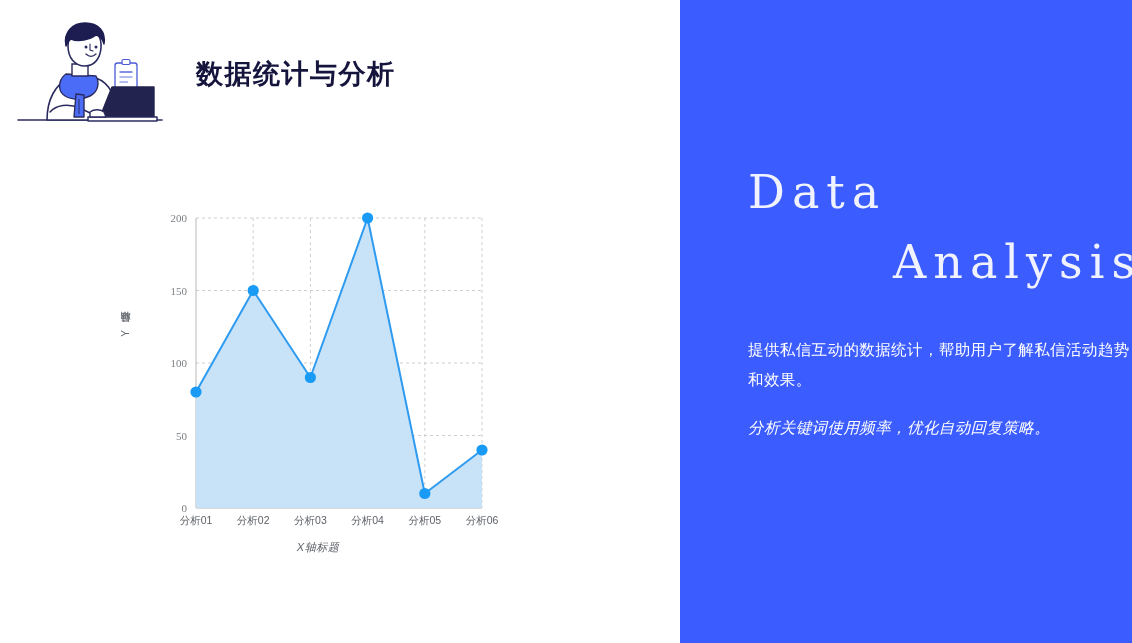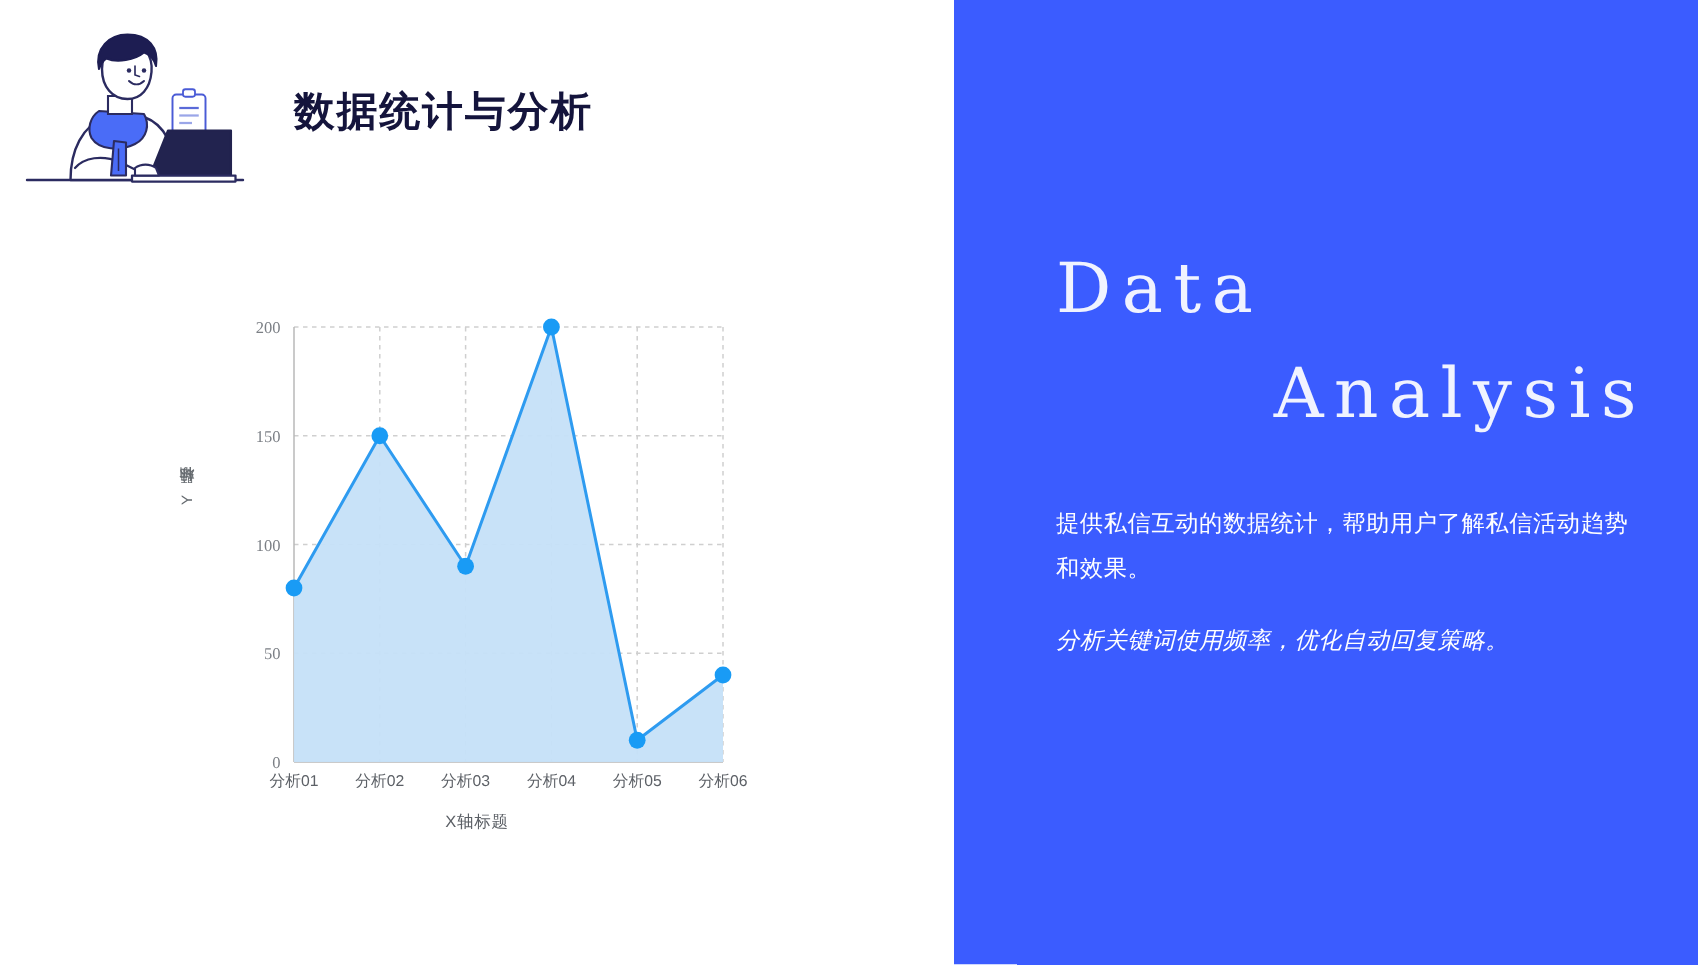--- a/index.html
+++ b/index.html
@@ -13,20 +13,21 @@
     height: 643px;
     overflow: hidden;
     font-family: "Liberation Sans", "DejaVu Sans", sans-serif;
   }
   .slide {
     position: relative;
     width: 1132px;
     height: 643px;
     background: #ffffff;
     display: flex;
+    gap: 44px;
   }
 
   
   .left-panel {
     position: relative;
     width: 636px;
     height: 643px;
     background: #ffffff;
     flex: 0 0 636px;
   }
@@ -85,20 +86,21 @@
   }
   .x-axis-title {
     position: absolute;
     left: 0px;
     top: 540px;
     width: 636px;
     text-align: center;
     font-size: 11px;
     color: #5c6066;
     letter-spacing: 0.5px;
+    font-style: italic;
   }
 
   
   .right-panel {
     position: relative;
     width: 496px;
     height: 643px;
     background: #3b5cff;
     flex: 0 0 496px;
     box-sizing: border-box;

